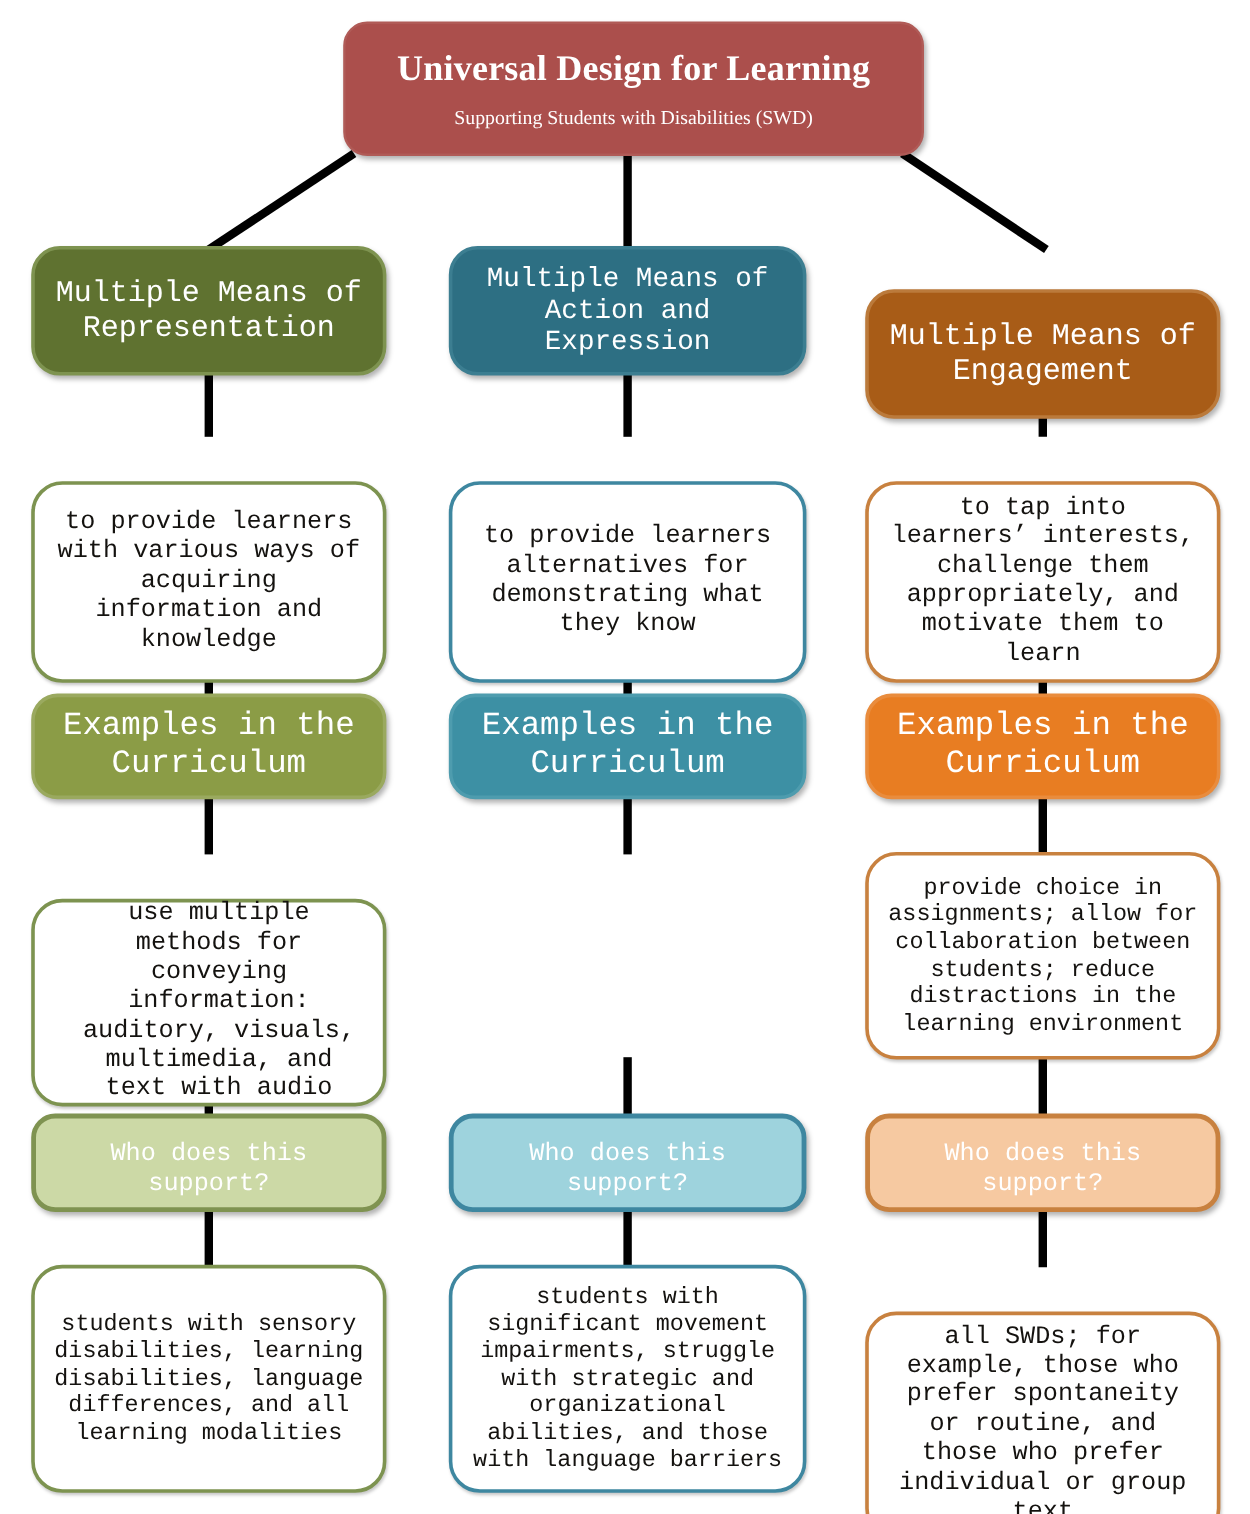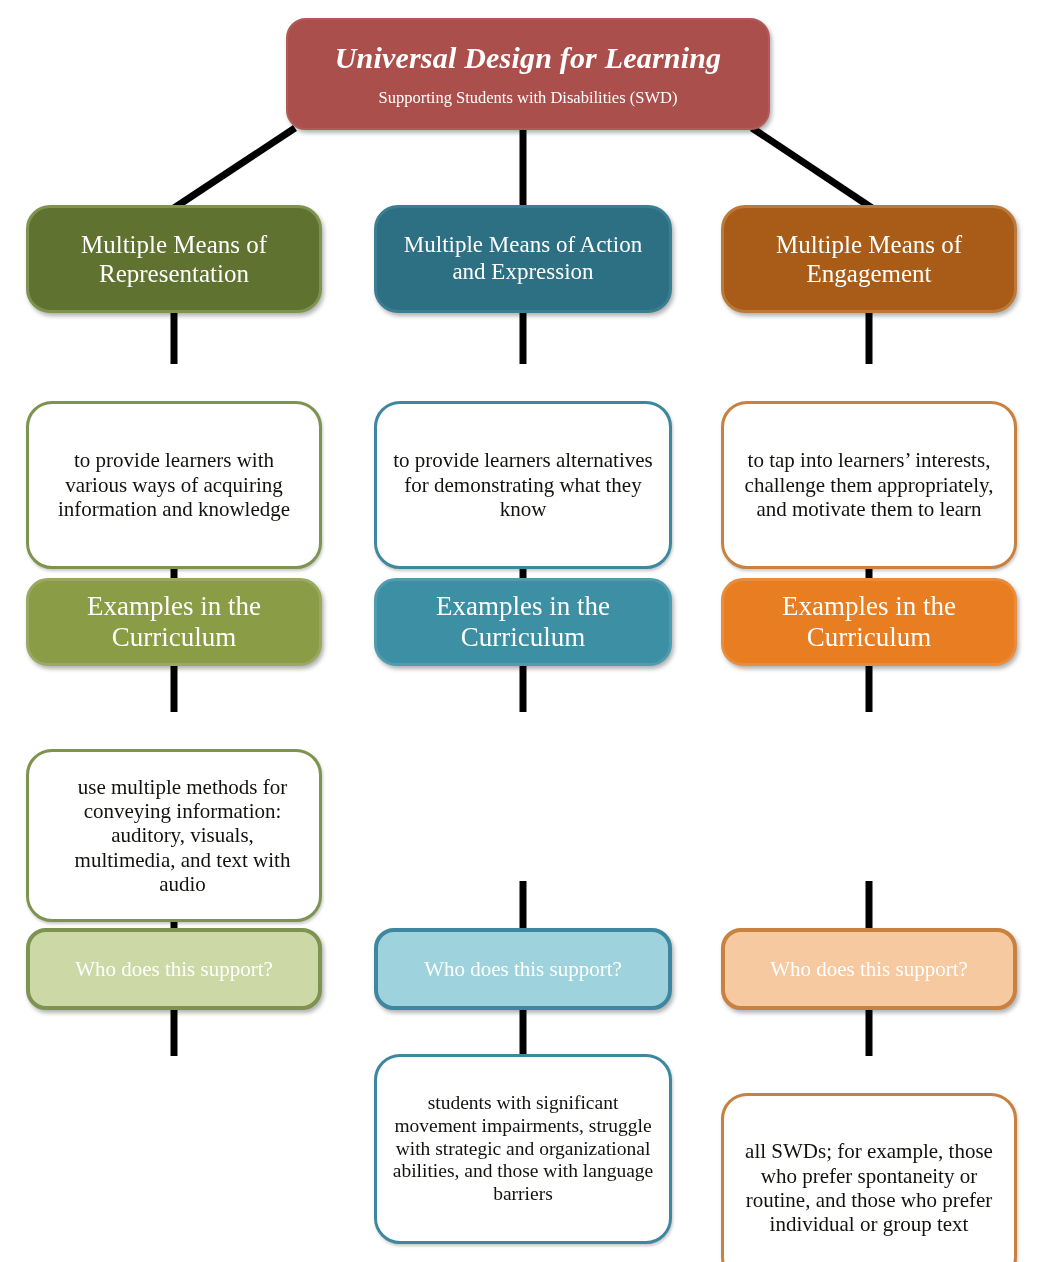--- a/index.html
+++ b/index.html
@@ -50,39 +50,38 @@
     border: 2px solid #b05b57;
     color: #ffffff;
     flex-direction: column;
     border-radius: 20px;
   }
   .title-main {
     font-size: 30px;
     font-weight: bold;
     letter-spacing: 0.2px;
     white-space: nowrap;
-    font-style: italic;
   }
   .title-sub {
     font-size: 16.5px;
     margin-top: 12px;
     white-space: nowrap;
   }
 
   
   .header-node {
     color: #ffffff;
     font-size: 25px;
     border-width: 3px;
     border-style: solid;
     border-radius: 24px;
   }
   .header-node.green  { background: #5f7230; border-color: #7e9350; }
   .header-node.blue   { background: #2d6f83; border-color: #3c7e91; }
-  .header-node.orange { background: #a85c17; border-color: #bb7a3b; }
+  .header-node.orange { background: #a85c17; border-color: #bb7a3b; margin-top: 36px; }
 
   .header-node.blue .node-text { font-size: 23px; }
 
   
   .white-node {
     background: #ffffff;
     color: #14120f;
     border-width: 3px;
     border-style: solid;
     border-radius: 26px;
@@ -104,26 +103,27 @@
   .mid-node.blue   { background: #3d90a4; border-color: #4e9cae; }
   .mid-node.orange { background: #e87d22; border-color: #e98c3d; }
 
   
   .pale-node {
     color: #ffffff;
     font-size: 21px;
     border-width: 4px;
     border-style: solid;
     border-radius: 20px;
+    align-items: flex-end;
   }
   .pale-node.green  { background: #ccd9a6; border-color: #7f9351; }
   .pale-node.blue   { background: #9ed3dd; border-color: #3e87a0; }
   .pale-node.orange { background: #f6c9a1; border-color: #c8813f; }
 
-  .node-text { display: block; width: 100%; }
+  .node-text { display: block; width: 100%; font-family: Liberation Mono, monospace; }
   .fs19 { font-size: 19.5px; }
   .fs21 { font-size: 21px; margin-top: 39px; }
 </style>
 </head>
 <body>
 
 <div id="diagram">
 
   <svg id="connectors" viewBox="0 0 1042 1262" width="1042" height="1262" aria-hidden="true">
     <g stroke="#000000" stroke-width="7" stroke-linecap="butt" fill="none">
@@ -174,20 +174,23 @@
   </div>
 
   <div class="node white-node green fs21" style="left:26px; top:710px; width:296px; height:173px;padding-left:31px;">
     <span class="node-text">use multiple methods for conveying information: auditory, visuals, multimedia, and text with audio</span>
   </div>
 
   <div class="node pale-node green" style="left:26px; top:928px; width:296px; height:82px;">
     <span class="node-text">Who does this support?</span>
   </div>
 
+  <div class="node white-node green fs19" style="left:26px; top:1054px; width:296px; height:190px;">
+    <span class="node-text">students with sensory disabilities, learning disabilities, language differences, and all learning modalities</span>
+  </div>
 
   <div class="node white-node blue fs21" style="left:374px; top:362px; width:298px; height:168px;">
     <span class="node-text">to provide learners alternatives for demonstrating what they know</span>
   </div>
 
   <div class="node header-node blue" style="left:374px; top:205px; width:298px; height:108px;">
     <span class="node-text">Multiple Means of Action and Expression</span>
   </div>
 
   <div class="node mid-node blue" style="left:374px; top:578px; width:298px; height:88px;">
@@ -208,20 +211,23 @@
   </div>
 
   <div class="node white-node orange fs21" style="left:721px; top:362px; width:296px; height:168px;">
     <span class="node-text">to tap into learners’ interests, challenge them appropriately, and motivate them to learn</span>
   </div>
 
   <div class="node mid-node orange" style="left:721px; top:578px; width:296px; height:88px;">
     <span class="node-text">Examples in the Curriculum</span>
   </div>
 
+  <div class="node white-node orange fs19" style="left:721px; top:710px; width:296px; height:173px;">
+    <span class="node-text">provide choice in assignments; allow for collaboration between students; reduce distractions in the learning environment</span>
+  </div>
 
   <div class="node pale-node orange" style="left:721px; top:928px; width:296px; height:82px;">
     <span class="node-text">Who does this support?</span>
   </div>
 
   <div class="node white-node orange fs21" style="left:721px; top:1054px; width:296px; height:190px;">
     <span class="node-text">all SWDs; for example, those who prefer spontaneity or routine, and those who prefer individual or group text</span>
   </div>
 
 </div>

